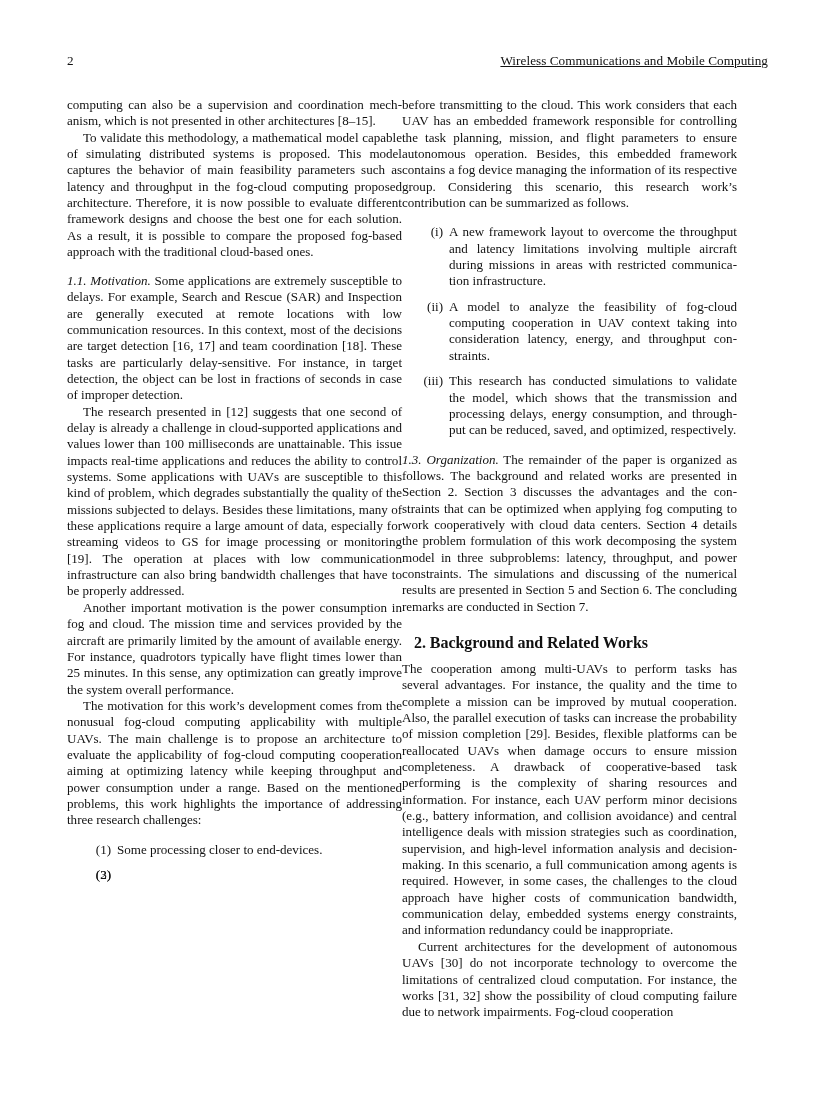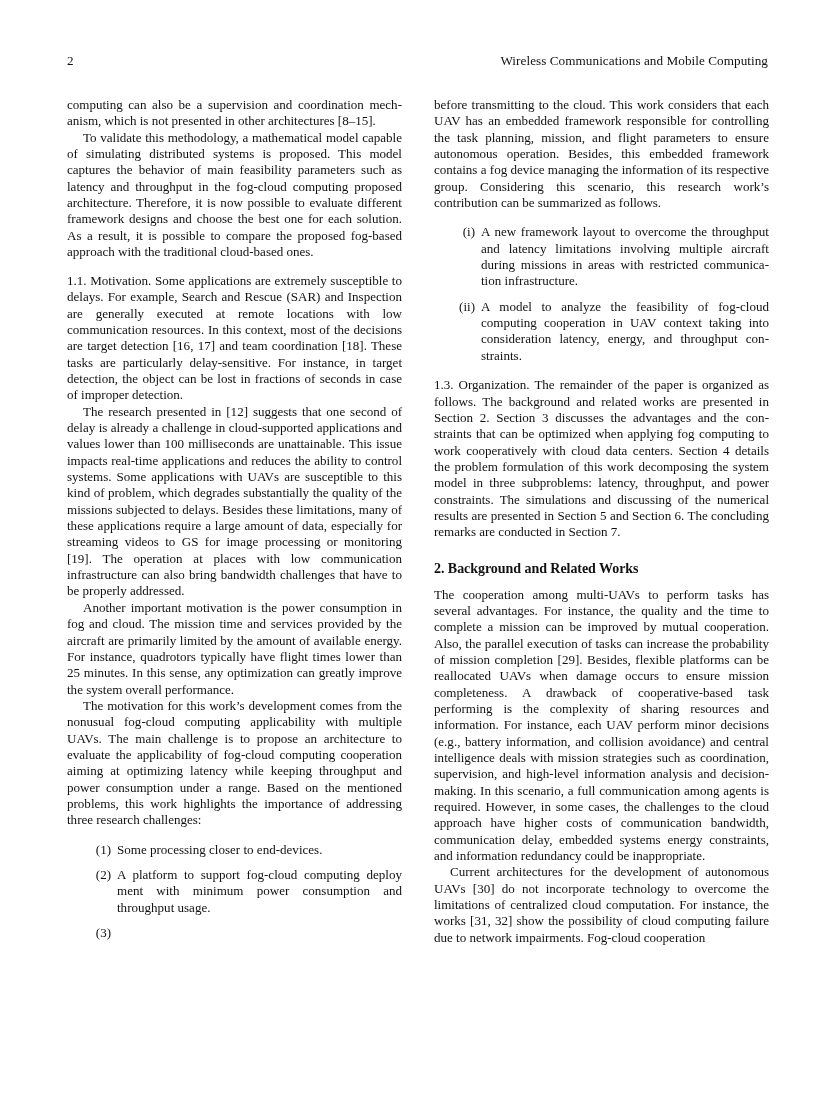--- a/index.html
+++ b/index.html
@@ -38,31 +38,31 @@
     line-height: 16px;
   }
   .folio {
     font-size: 13.2px;
     letter-spacing: 0.1px;
   }
   .journal-title {
     font-size: 13.2px;
     letter-spacing: 0.05px;
     white-space: nowrap;
+    text-decoration: underline;
   }
 
   
   .columns {
     position: absolute;
     top: 97px;
     left: 67px;
     width: 702px;
     height: 945px;
     display: flex;
-    gap: 32px;
   }
   .col {
     width: 335px;
     flex: 0 0 335px;
   }
 
   p.body {
     margin: 0;
     font-size: 13.05px;
     line-height: 16.35px;
@@ -73,25 +73,26 @@
   }
   p.body.indent {
     text-indent: 16px;
     font-family: Liberation Serif, serif;
   }
   p.body.gap {
     margin-top: 12.5px;
   }
 
   .run-in-head {
+    font-style: italic;
   }
 
   h2.section-head {
-    margin: 18px 0 9px 0;
-    font-size: 14px;
+    margin: 18px 0 9px 12px;
+    font-size: 16px;
     line-height: 19px;
     font-weight: bold;
     letter-spacing: -0.05px;
   }
 
   
   ol.num-list,
   ol.roman-list {
     margin: 0;
     padding: 0;
@@ -159,21 +160,20 @@
 
       <p class="body indent">The motivation for this work’s development comes from the nonusual fog-cloud computing applicability with multiple UAVs. The main challenge is to propose an architecture to evaluate the applicability of fog-cloud computing cooperation aiming at optimizing latency while keeping throughput and power consumption under a range. Based on the mentioned problems, this work highlights the importance of addressing three research challenges:</p>
 
       <ol class="num-list">
         <li>
           <span class="marker">(1)</span>
           <span>Some processing closer to end-devices.</span>
         </li>
         <li>
           <span class="marker">(2)</span>
-          <span>A platform to support fog-cloud computing de­ploy ment with minimum power consumption and throughput usage.</span>
         </li>
         <li>
           <span class="marker">(3)</span>
         </li>
       </ol>
 
 
     </div>
 
     <div class="col">
@@ -182,20 +182,24 @@
 
       <ol class="roman-list">
         <li>
           <span class="marker">(i)</span>
           <span>A new framework layout to overcome the throughput and latency limitations involving multiple aircraft during missions in areas with restricted communica­tion infrastructure.</span>
         </li>
         <li>
           <span class="marker">(ii)</span>
           <span>A model to analyze the feasibility of fog-cloud computing cooperation in UAV context taking into consideration latency, energy, and throughput con­straints.</span>
         </li>
+        <li>
+          <span class="marker">(iii)</span>
+          <span>This research has conducted simulations to validate the model, which shows that the transmission and processing delays, energy consumption, and through­put can be reduced, saved, and optimized, respec­tively.</span>
+        </li>
       </ol>
 
       <p class="body gap"><span class="run-in-head">1.3. Organization.</span><span> The remainder of the paper is organized as follows. The background and related works are presented in Section 2. Section 3 discusses the advantages and the con­straints that can be optimized when applying fog computing to work cooperatively with cloud data centers. Section 4 details the problem formulation of this work decomposing the system model in three subproblems: latency, throughput, and power constraints. The simulations and discussing of the numerical results are presented in Section 5 and Section 6. The concluding remarks are conducted in Section 7.</span></p>
 
       <h2 class="section-head">2. Background and Related Works</h2>
 
       <p class="body">The cooperation among multi-UAVs to perform tasks has several advantages. For instance, the quality and the time to complete a mission can be improved by mutual coop­eration. Also, the parallel execution of tasks can increase the probability of mission completion [29]. Besides, flexible platforms can be reallocated UAVs when damage occurs to ensure mission completeness. A drawback of cooperative-based task performing is the complexity of sharing resources and information. For instance, each UAV perform minor decisions (e.g., battery information, and collision avoidance) and central intelligence deals with mission strategies such as coordination, supervision, and high-level information analysis and decision-making. In this scenario, a full commu­nication among agents is required. However, in some cases, the challenges to the cloud approach have higher costs of communication bandwidth, communication delay, embed­ded systems energy constraints, and information redundancy could be inappropriate.</p>
 
       <p class="body indent">Current architectures for the development of autonomous UAVs [30] do not incorporate technology to overcome the limitations of centralized cloud computation. For instance, the works [31, 32] show the possibility of cloud computing failure due to network impairments. Fog-cloud cooperation</p>
 

